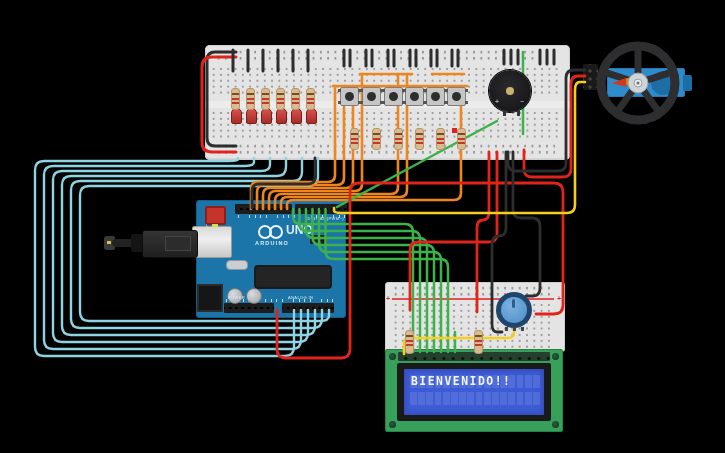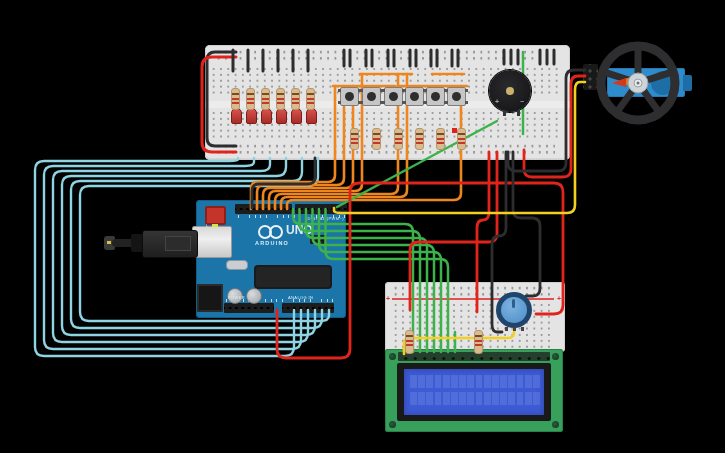--- a/index.html
+++ b/index.html
@@ -162,20 +162,21 @@
             <div class="cell" style="left: 63.4px; top: 23px;"></div>
             <div class="cell" style="left: 71.6px; top: 23px;"></div>
             <div class="cell" style="left: 79.8px; top: 23px;"></div>
             <div class="cell" style="left: 88px; top: 23px;"></div>
             <div class="cell" style="left: 96.2px; top: 23px;"></div>
             <div class="cell" style="left: 104.4px; top: 23px;"></div>
             <div class="cell" style="left: 112.6px; top: 23px;"></div>
             <div class="cell" style="left: 120.8px; top: 23px;"></div>
             <div class="cell" style="left: 129px; top: 23px;"></div>
           </div>
+        <div id="lcd-text" class="abs">BIENVENIDO!!</div>
       </div>
     </div>
   </div>
 
   <svg id="wires" width="725" height="453">
       <path d="M 238 158 L 238 159.5 Q 238 161 229 161 L 44 161 Q 35 161 35 170 L 35 347 Q 35 356 44 356 L 285 356 Q 294 356 294 347 L 294 310" stroke="#8fd4e2" stroke-width="2.4" fill="none" stroke-linecap="round" stroke-linejoin="round"></path>
       <path d="M 254 158 L 254 162 Q 254 166 245 166 L 53 166 Q 44 166 44 175 L 44 340 Q 44 349 53 349 L 292 349 Q 301 349 301 340 L 301 310" stroke="#8fd4e2" stroke-width="2.4" fill="none" stroke-linecap="round" stroke-linejoin="round"></path>
       <path d="M 270 158 L 270 164.5 Q 270 171 261 171 L 62 171 Q 53 171 53 180 L 53 333 Q 53 342 62 342 L 299 342 Q 308 342 308 333 L 308 310" stroke="#8fd4e2" stroke-width="2.4" fill="none" stroke-linecap="round" stroke-linejoin="round"></path>
       <path d="M 286 158 L 286 167 Q 286 176 277 176 L 71 176 Q 62 176 62 185 L 62 326 Q 62 335 71 335 L 306 335 Q 315 335 315 326 L 315 310" stroke="#8fd4e2" stroke-width="2.4" fill="none" stroke-linecap="round" stroke-linejoin="round"></path>
       <path d="M 302 158 L 302 172 Q 302 181 293 181 L 80 181 Q 71 181 71 190 L 71 319 Q 71 328 80 328 L 313 328 Q 322 328 322 319 L 322 310" stroke="#8fd4e2" stroke-width="2.4" fill="none" stroke-linecap="round" stroke-linejoin="round"></path>

